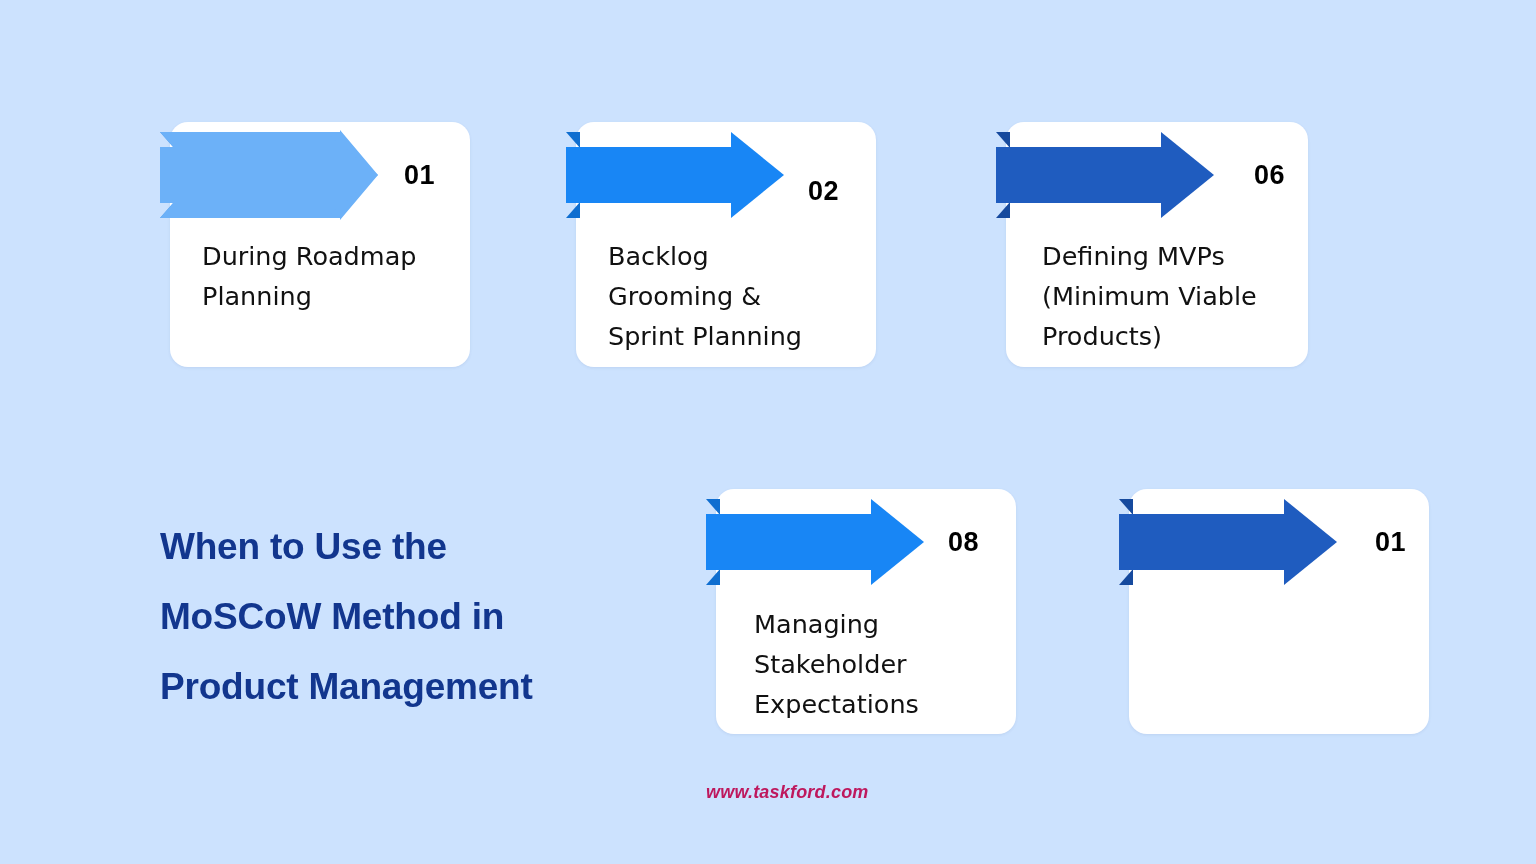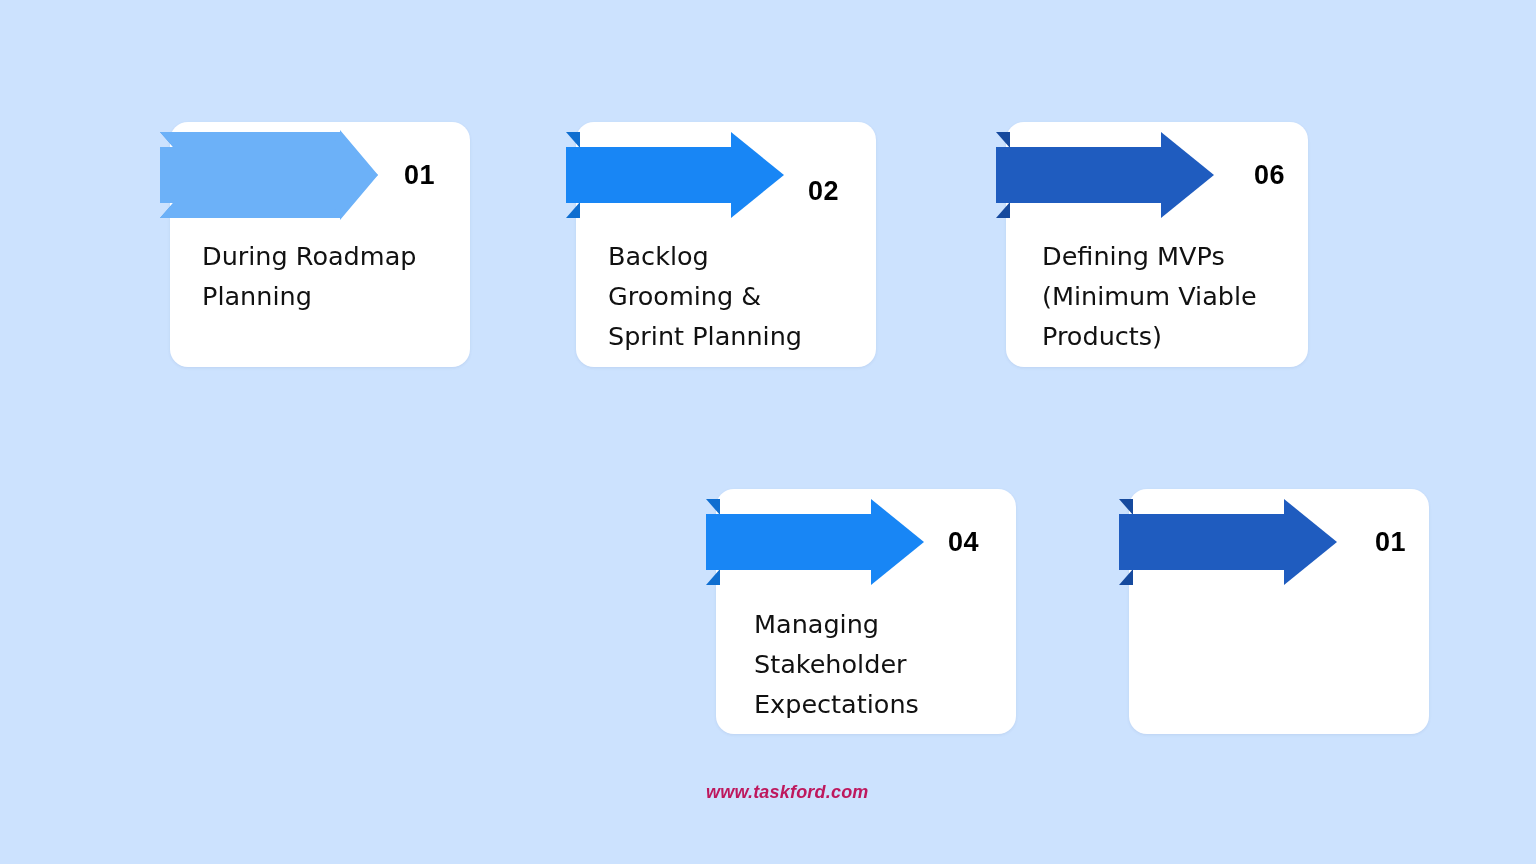--- a/index.html
+++ b/index.html
@@ -141,32 +141,35 @@
 
   <div class="card" style="left:716px; top:489px; width:300px; height:245px;"></div>
   <div class="arrow-wrap" style="left:706px; top:497px; width:220px; height:90px;">
     <svg width="220" height="90" viewBox="0 0 220 90">
       <polygon points="0,2 14,2 14,18" fill="#0f6ed0"></polygon>
       <polygon points="0,88 14,88 14,72" fill="#0f6ed0"></polygon>
       <polygon points="0,17 180,17 180,73 0,73" fill="#1886f5"></polygon>
       <polygon points="165,2 218,45 165,88" fill="#1886f5"></polygon>
     </svg>
   </div>
-  <div class="card-number" style="left:948px; top:529px;">04</div>
+  <div class="card-number" style="left:948px; top:529px;">08</div>
   <div class="card-text" style="left:754px; top:596px; width:262px;">Managing
 Stakeholder
 Expectations</div>
 
   <div class="card" style="left:1129px; top:489px; width:300px; height:245px;"></div>
   <div class="arrow-wrap" style="left:1119px; top:497px; width:220px; height:90px;">
     <svg width="220" height="90" viewBox="0 0 220 90">
       <polygon points="0,2 14,2 14,18" fill="#164a9e"></polygon>
       <polygon points="0,88 14,88 14,72" fill="#164a9e"></polygon>
       <polygon points="0,17 180,17 180,73 0,73" fill="#1f5cbf"></polygon>
       <polygon points="165,2 218,45 165,88" fill="#1f5cbf"></polygon>
     </svg>
   </div>
   <div class="card-number" style="left:1375px; top:529px;">01</div>
 
+  <div id="headline" style="color: rgb(18, 54, 142);">When to Use the
+MoSCoW Method in
+Product Management</div>
 
   <div id="footer-url" style="color: #be185d;">www.taskford.com</div>
 
 </div>
 
 </body></html>

